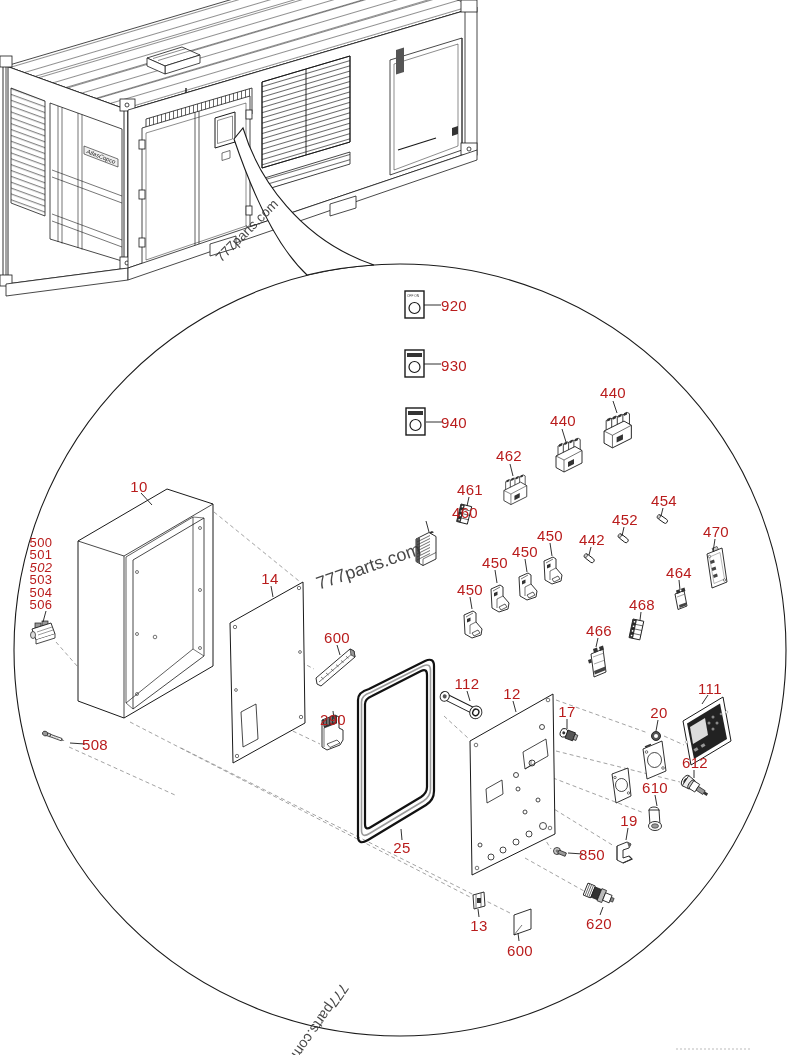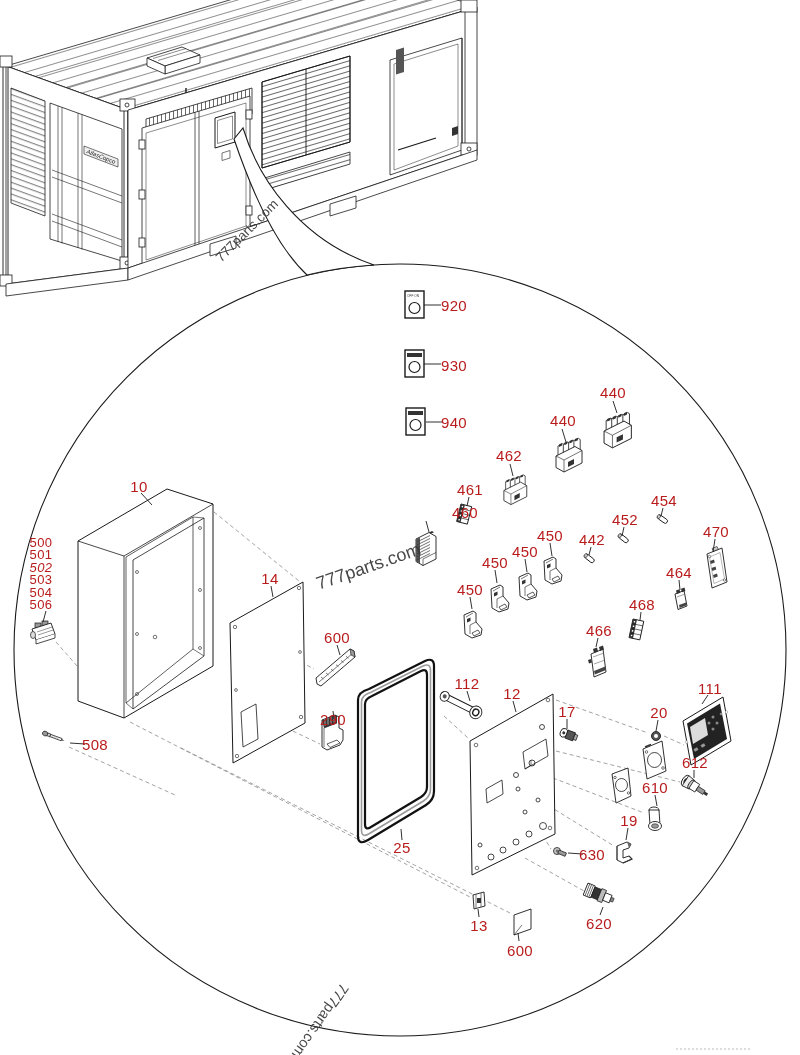--- a/index.html
+++ b/index.html
@@ -507,21 +507,21 @@
       <span class="callout" style="left: 333px; top: 703px; margin-top: 16px;">290</span>
       <span class="callout" style="left: 402px; top: 847px;">25</span>
       <span class="callout" style="left: 467px; top: 683px;">112</span>
       <span class="callout" style="left: 512px; top: 693px;">12</span>
       <span class="callout" style="left: 567px; top: 711px;">17</span>
       <span class="callout" style="left: 659px; top: 712px;">20</span>
       <span class="callout" style="left: 710px; top: 688px;">111</span>
       <span class="callout" style="left: 695px; top: 762px;">612</span>
       <span class="callout" style="left: 655px; top: 787px;">610</span>
       <span class="callout" style="left: 629px; top: 820px;">19</span>
-      <span class="callout" style="left: 592px; top: 854px;">630</span>
+      <span class="callout" style="left: 592px; top: 854px;">850</span>
       <span class="callout" style="left: 599px; top: 923px;">620</span>
       <span class="callout" style="left: 479px; top: 925px; text-align: right;">13</span>
       <span class="callout" style="left: 520px; top: 950px;">600</span>
       <span class="callout" style="left: 95px; top: 744px;">508</span>
       <span class="callout small" style="left: 41px; top: 542px;">500</span>
       <span class="callout small" style="left: 41px; top: 554px;">501</span>
       <span class="callout small" style="left: 41px; top: 567px; font-style: italic;">502</span>
       <span class="callout small" style="left: 41px; top: 579px;">503</span>
       <span class="callout small" style="left: 41px; top: 592px;">504</span>
       <span class="callout small" style="left: 41px; top: 604px;">506</span>

